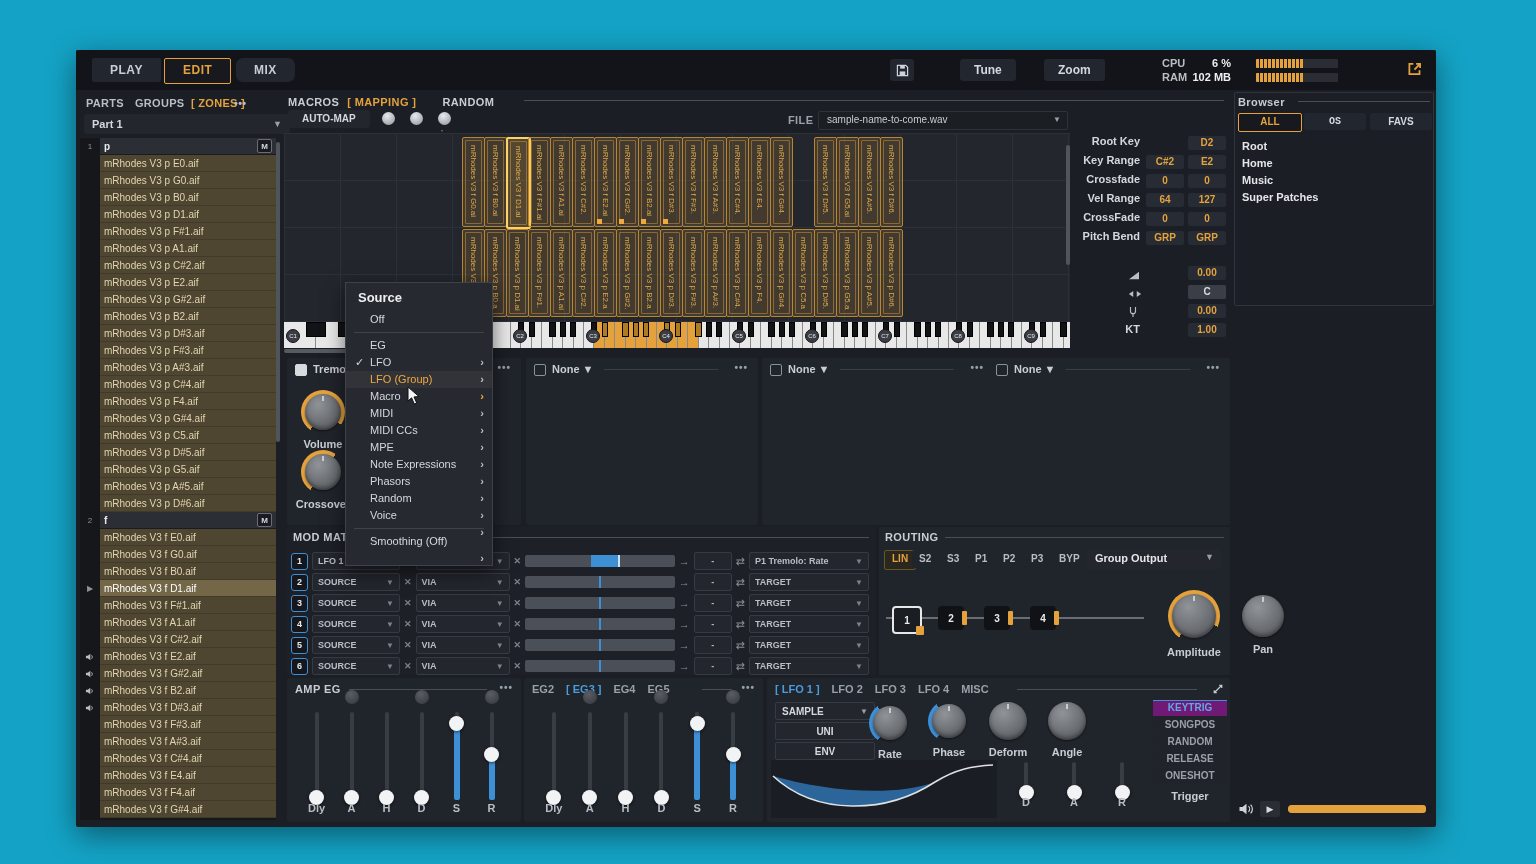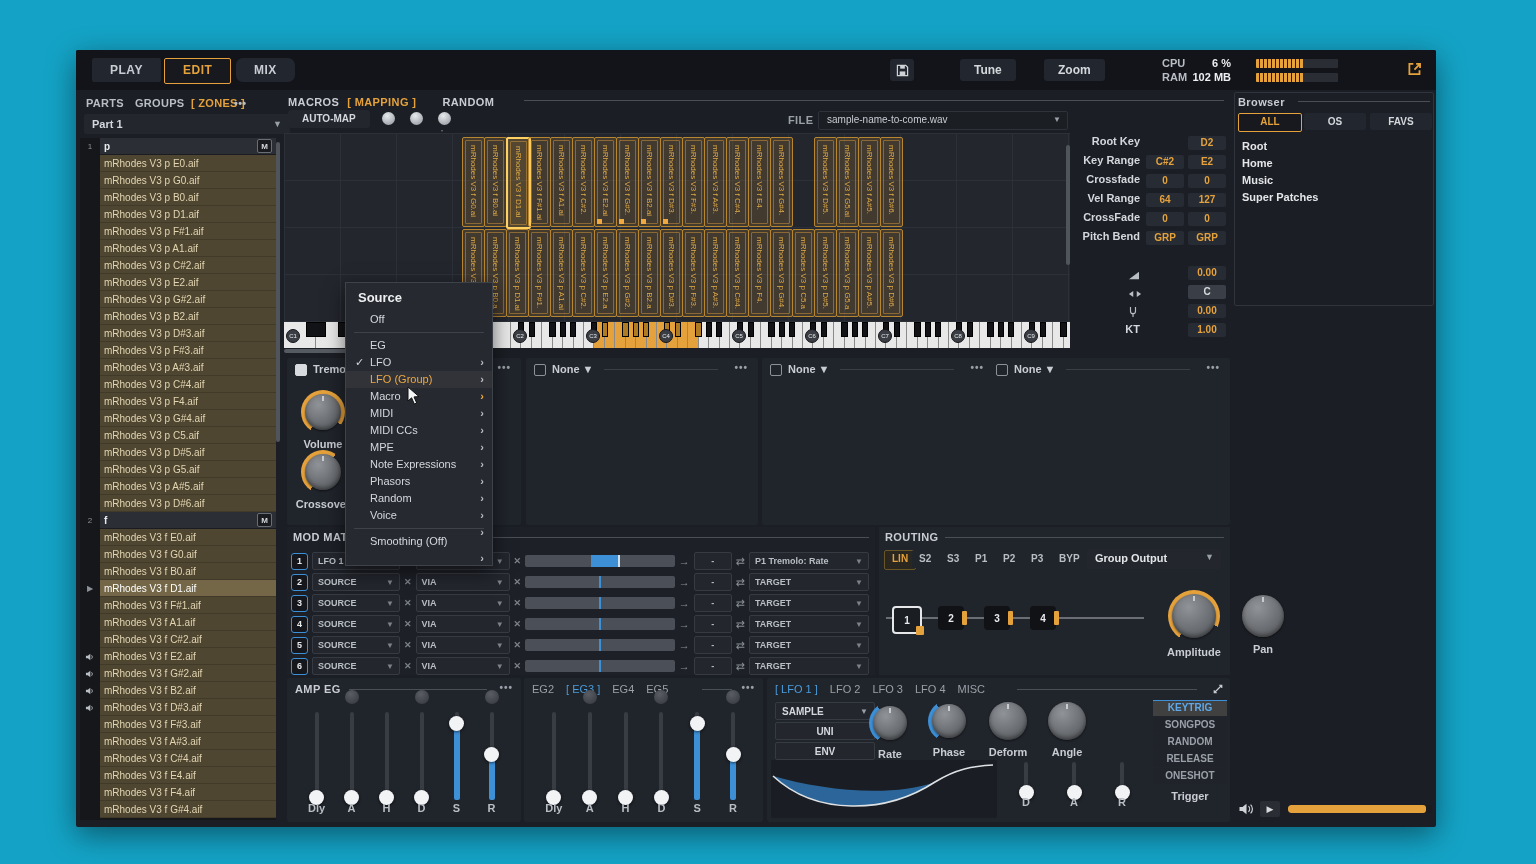--- a/index.html
+++ b/index.html
@@ -124,27 +124,27 @@
   .blk.on .sq{position:absolute;right:-4px;bottom:-3px;width:8px;height:9px;background:#e5a23c;border-radius:1px;}
   
   .bp{position:absolute;top:628px;height:144px;background:#20242b;border-radius:2px;}
   .vsl{position:absolute;width:36px;}
   .vsl .trk{position:absolute;left:50%;margin-left:-2px;width:4px;top:0;bottom:0;background:#383c43;border-radius:2px;}
   .vsl .fil{position:absolute;left:50%;margin-left:-3px;width:6px;background:#3d8fd6;border-radius:2px;}
   .vsl .hd{position:absolute;left:50%;width:15px;height:15px;margin-left:-7.5px;border-radius:50%;background:#f2f3f4;
       box-shadow:0 1px 3px rgba(0,0,0,.6);}
   .vsl .vl{position:absolute;left:50%;transform:translateX(-50%);color:#b9bec5;font-size:11px;font-weight:bold;}
   .mini-knob{position:absolute;width:14px;height:14px;border-radius:50%;background:radial-gradient(circle at 40% 30%,#5a5e64,#33363c);}
-  .eg-tab{color:#9aa0a8;font-size:11px;font-weight:normal;margin-right:12px;}
+  .eg-tab{color:#9aa0a8;font-size:11px;font-weight:bold;margin-right:12px;}
   .eg-tab.on{color:#4a9ddd;}
   .lfo-dd{position:absolute;height:16px;background:#23262d;border:1px solid #363a42;border-radius:2px;color:#d4d8dd;
       font-size:10px;font-weight:bold;display:flex;align-items:center;padding:0 6px;}
   .trg{position:absolute;width:74px;height:16px;color:#9aa0a8;font-size:10px;font-weight:bold;text-align:center;
       line-height:16px;background:#20232a;}
-  .trg.on{color:#5fa8e8;background:#404040;box-shadow:inset 0 1px 0 #3d8fd6;}
+  .trg.on{color:#5fa8e8;background:#701a75;box-shadow:inset 0 1px 0 #3d8fd6;}
   .wave{position:absolute;background:#1a1d23;border-radius:2px;}
   
   .tp-btn{position:absolute;width:20px;height:16px;background:#2a2d33;border-radius:2px;color:#d8dbde;
       display:flex;align-items:center;justify-content:center;font-size:9px;}
   .prog{position:absolute;height:8px;background:#1a1c20;border-radius:3px;overflow:hidden;}
   .prog .pf{height:100%;background:#e5a23c;border-radius:3px;}
 </style>
 </head>
 <body>
 
@@ -830,21 +830,21 @@
           </svg></div>
         <div class="zp-box" style="left: 1112px; top: 254px;">0.00</div>
         <div class="zp-lab" style="left: 1024px; top: 273px; width: 40px;">KT</div>
         <div class="zp-box" style="left: 1112px; top: 273px;">1.00</div>
       </div>
 
   <div class="sec-t" style="left:1162px;top:46px;">Browser</div>
   <div class="hline" style="left:1222px;top:51px;width:132px;"></div>
   <div id="browser-tabs">
         <div class="br-tab on" style="left: 1162px;">ALL</div>
-        <div class="br-tab" style="left: 1228px;">OS</div>
+        <div class="br-tab" style="left: 1228px; font-family: Liberation Mono, monospace;">OS</div>
         <div class="br-tab" style="left: 1294px;">FAVS</div>
       </div>
   <div id="browser-items">
         <div class="br-it" style="top: 90px;">Root</div>
         <div class="br-it" style="top: 107px;">Home</div>
         <div class="br-it" style="top: 124px;">Music</div>
         <div class="br-it" style="top: 141px;">Super Patches</div>
       </div>
   <div class="abs" style="left:1158px;top:42px;width:198px;height:212px;border:1px solid #30343c;border-radius:2px;pointer-events:none;"></div>
 

